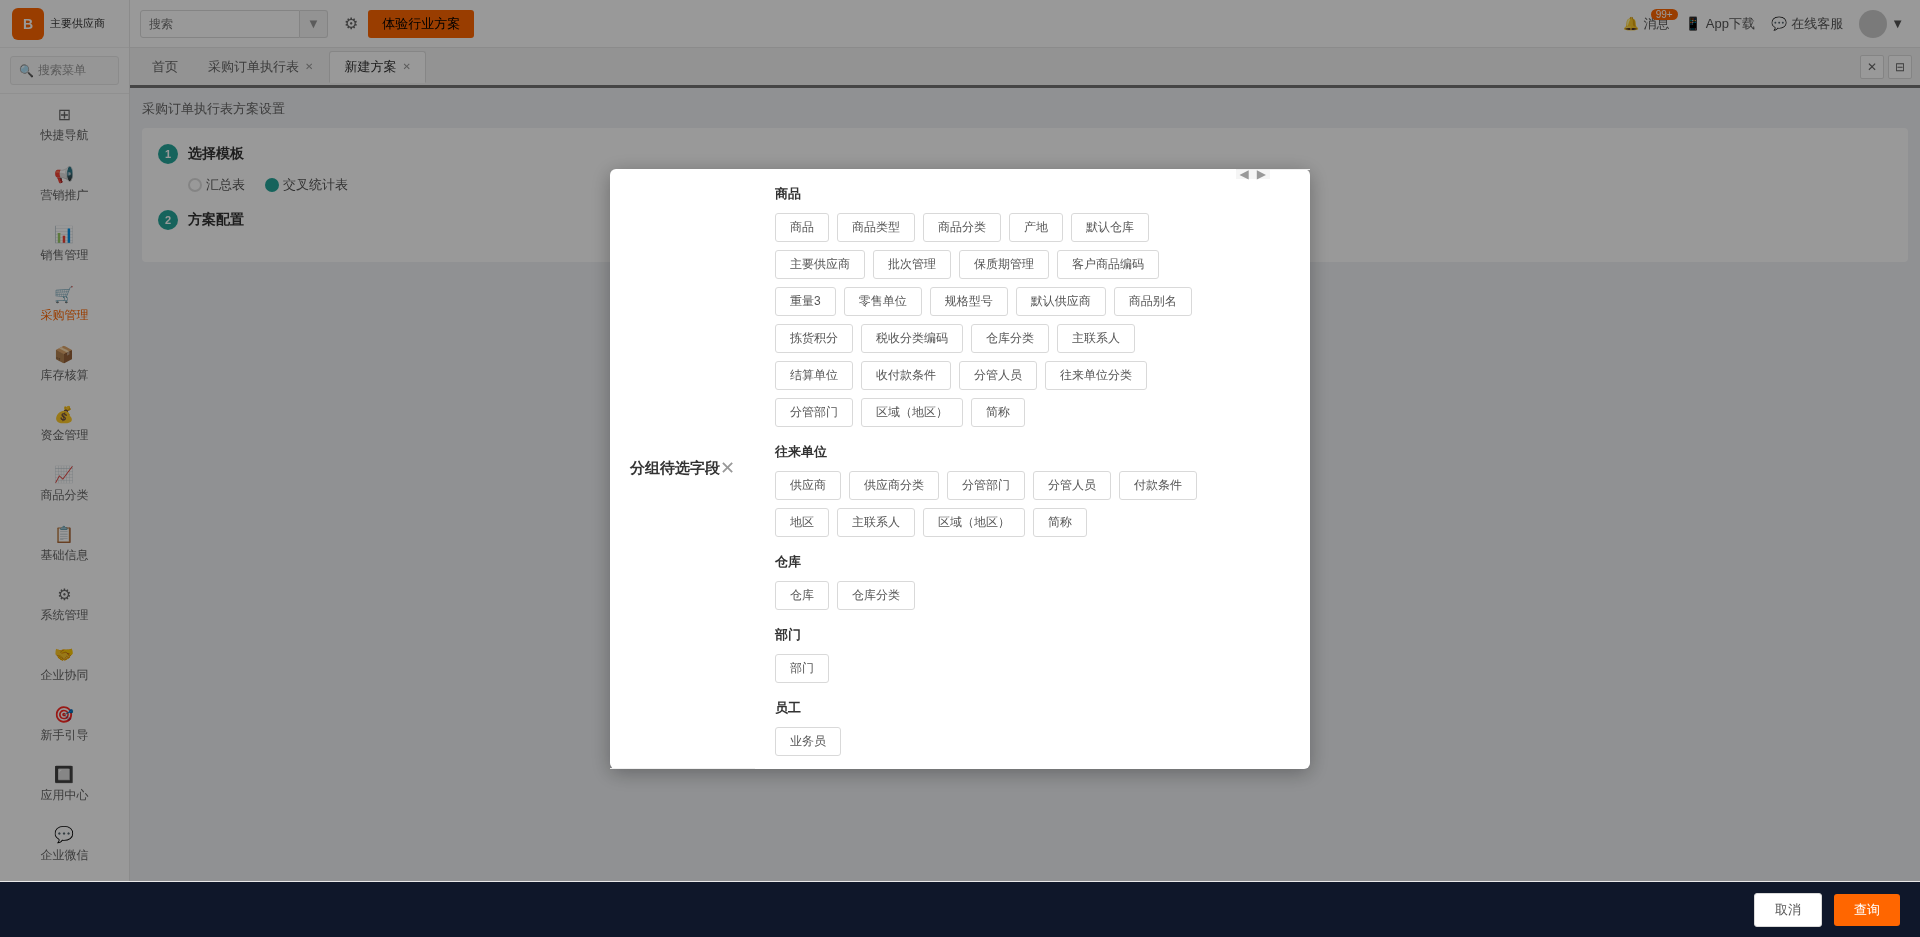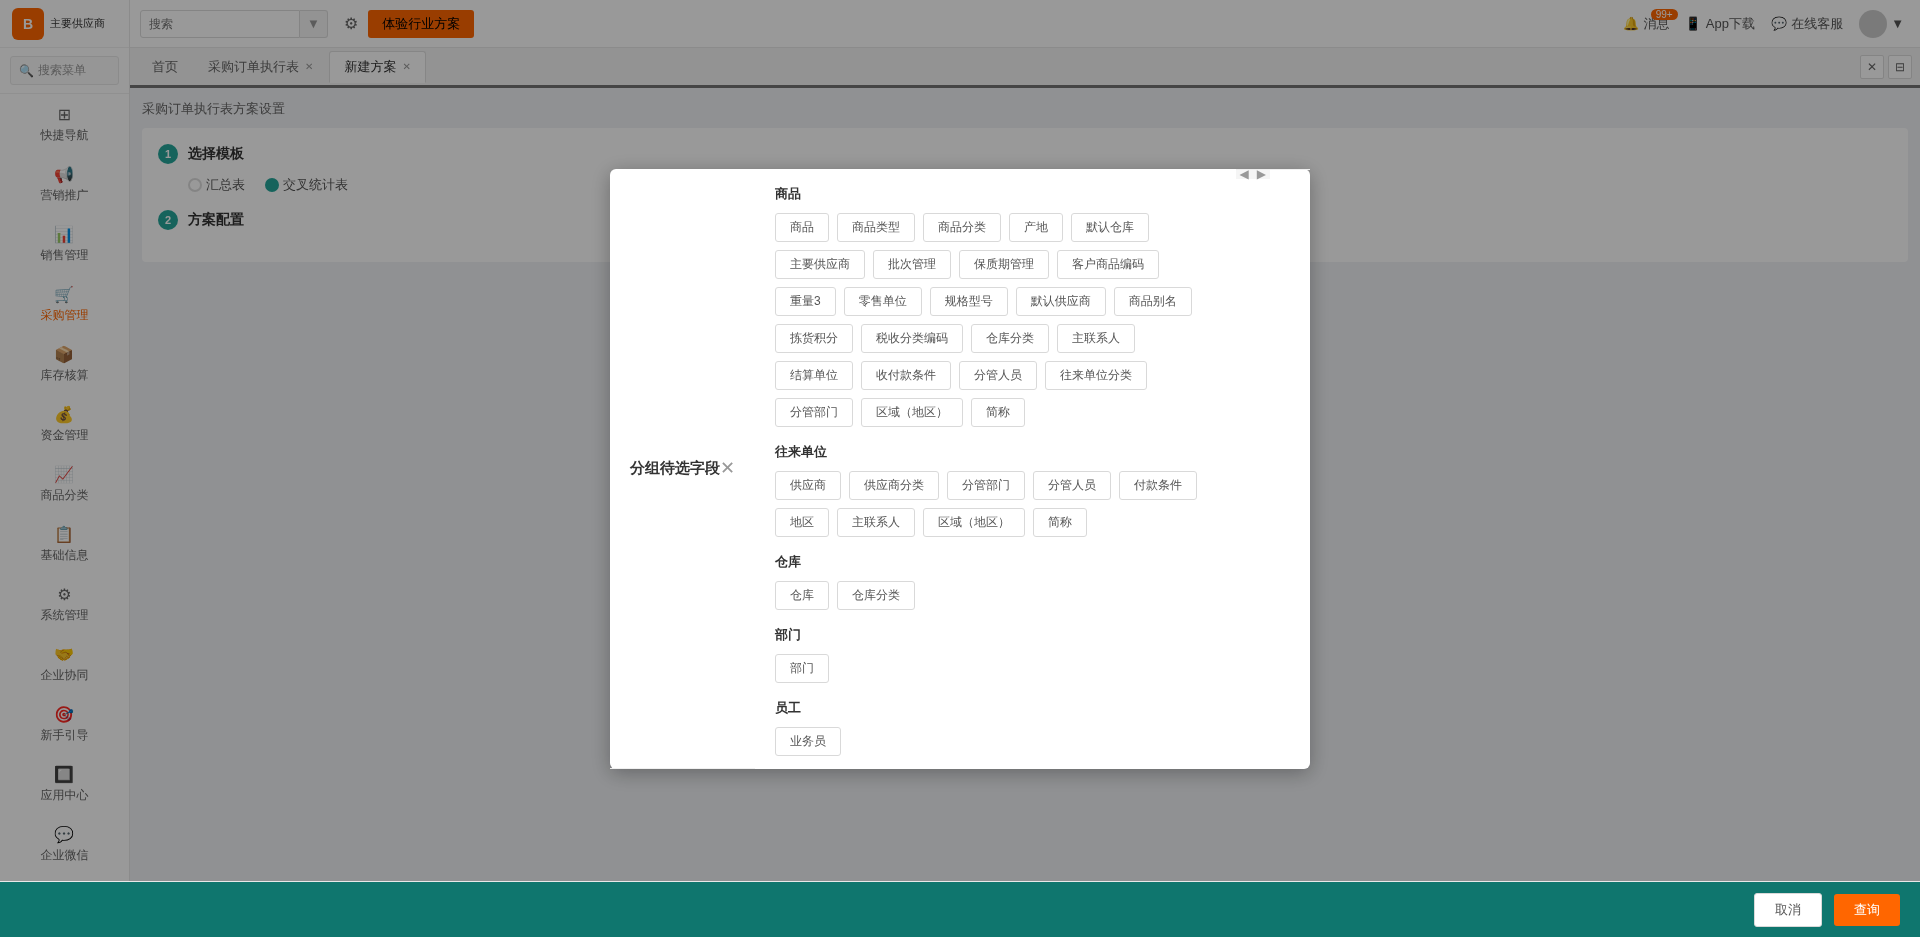--- a/index.html
+++ b/index.html
@@ -103,21 +103,21 @@
     .field-tags { display: flex; flex-wrap: wrap; gap: 8px; }
     .field-tag {
       border: 1px solid #d9d9d9; border-radius: 3px; padding: 5px 14px;
       font-size: 12px; color: #555; cursor: pointer; background: #fff;
       white-space: nowrap;
     }
 
     
     .bottom-bar {
       position: fixed; bottom: 0; left: 0; right: 0; height: 56px;
-      background: #0f766e; border-top: 1px solid #e8e8e8; z-index: 200;
+      background: #0f172a; border-top: 1px solid #e8e8e8; z-index: 200;
       display: flex; align-items: center; justify-content: flex-end; padding: 0 20px; gap: 12px;
     }
     .btn-cancel { padding: 7px 20px; border: 1px solid #d9d9d9; border-radius: 3px; background: #fff; color: #555; font-size: 13px; cursor: pointer; }
     .btn-confirm { padding: 7px 20px; border: none; border-radius: 3px; background: #f60; color: #fff; font-size: 13px; cursor: pointer; }
 
     
     .modal-hscroll { height: 10px; background: #f5f5f5; border-top: 1px solid #eee; display: flex; align-items: center; padding: 0 4px; }
     .modal-hscroll-track { flex: 1; height: 6px; background: #e8e8e8; border-radius: 3px; position: relative; }
     .modal-hscroll-thumb { width: 60%; height: 6px; background: #ccc; border-radius: 3px; position: absolute; left: 2px; }
   </style>

